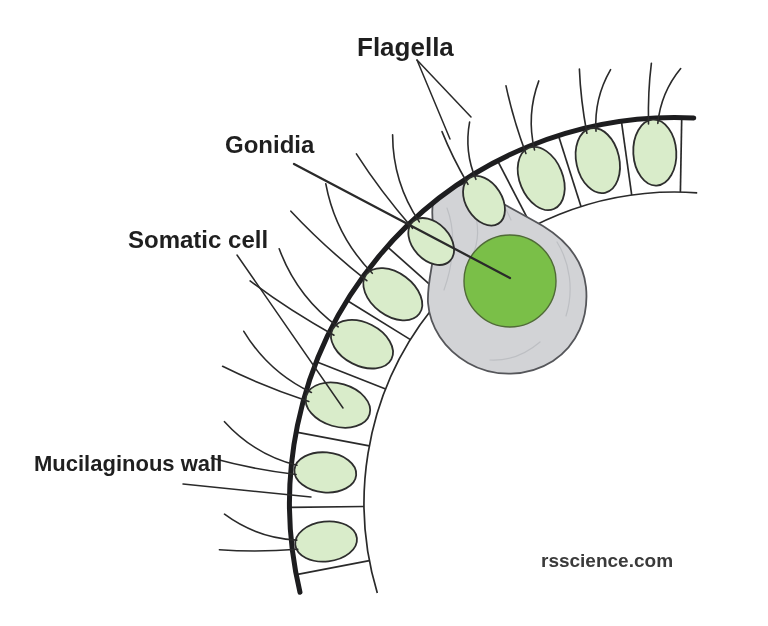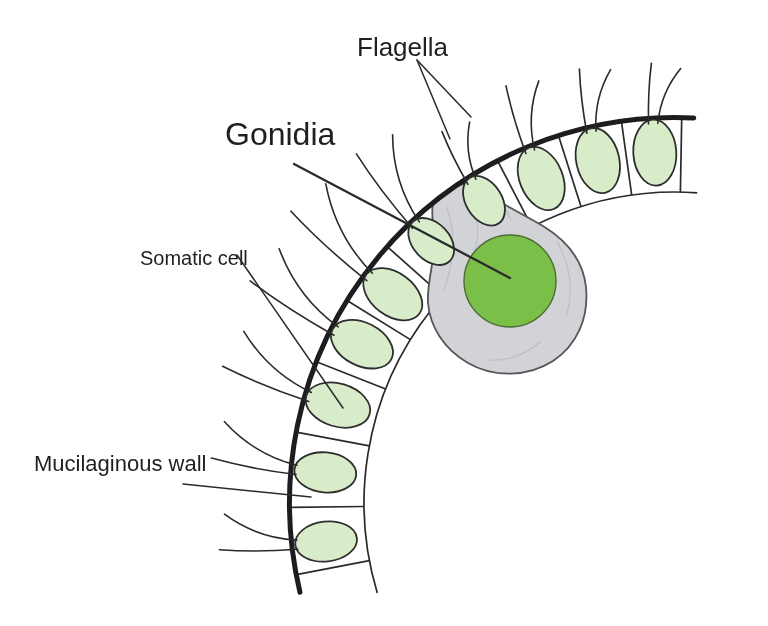--- a/index.html
+++ b/index.html
@@ -3,25 +3,25 @@
 <meta charset="utf-8">
 <style>
   html,body{margin:0;padding:0;background:#ffffff;}
   .stage{
     position:relative;width:768px;height:626px;background:#ffffff;
     overflow:hidden;font-family:"Liberation Sans", sans-serif;
   }
   .stage svg{position:absolute;left:0;top:0;}
   .lbl{
     position:absolute;color:#1f1f1f;white-space:nowrap;
-    font-family:"Liberation Sans", sans-serif;line-height:1.1;
+    font-family:"Liberation Sans", sans-serif;line-height:1.1;font-weight:bold;
   }
   .lbl-flagella{left:357px;top:33px;font-size:26px;}
-  .lbl-gonidia{left:225px;top:117px;font-size:32px;}
-  .lbl-somatic{left:140px;top:227px;font-size:20px;margin-top:20px;}
+  .lbl-gonidia{left:225px;top:132px;font-size:24px;}
+  .lbl-somatic{left:128px;top:227px;font-size:24px;}
   .lbl-wall{left:34px;top:452px;font-size:22px;}
   .watermark{left:541px;top:551px;font-size:19px;color:#3a3a3a;}
 </style>
 </head>
 <body>
 
 <div class="stage">
   <svg id="diagram" width="768" height="626" viewBox="0 0 768 626">
       <path d="M 697.2 192.8 A 311 311 0 0 0 377.3 592.9" fill="none" stroke="#2a2a2a" stroke-width="1.7"></path>
       <line x1="681.7" y1="119.1" x2="680.4" y2="192.0" stroke="#2a2a2a" stroke-width="1.7"></line>
@@ -76,13 +76,14 @@
       <line x1="417" y1="60" x2="471" y2="117" stroke="#2a2a2a" stroke-width="1.5" stroke-linecap="round"></line>
       <line x1="294" y1="164" x2="510" y2="278" stroke="#2a2a2a" stroke-width="2.3" stroke-linecap="round"></line>
       <line x1="237" y1="255" x2="343" y2="408" stroke="#2a2a2a" stroke-width="1.5" stroke-linecap="round"></line>
       <line x1="183" y1="484" x2="311" y2="497" stroke="#2a2a2a" stroke-width="1.5" stroke-linecap="round"></line>
     </svg>
 
   <div class="lbl lbl-flagella">Flagella</div>
   <div class="lbl lbl-gonidia">Gonidia</div>
   <div class="lbl lbl-somatic">Somatic cell</div>
   <div class="lbl lbl-wall">Mucilaginous wall</div>
+  <div class="lbl watermark">rsscience.com</div>
 </div>
 
 </body></html>

